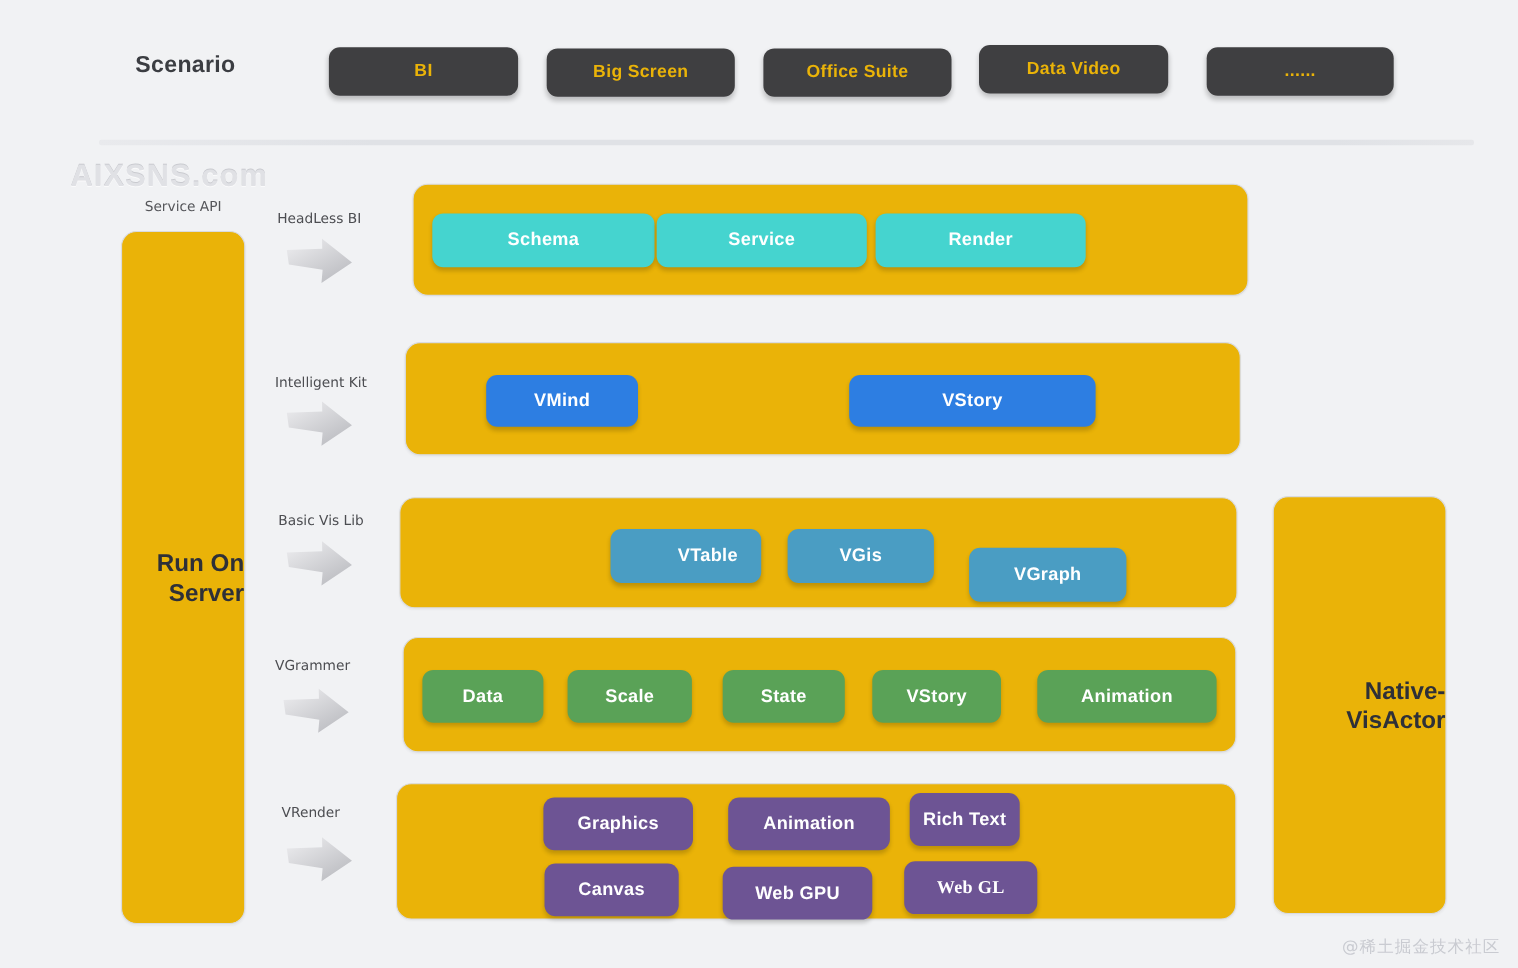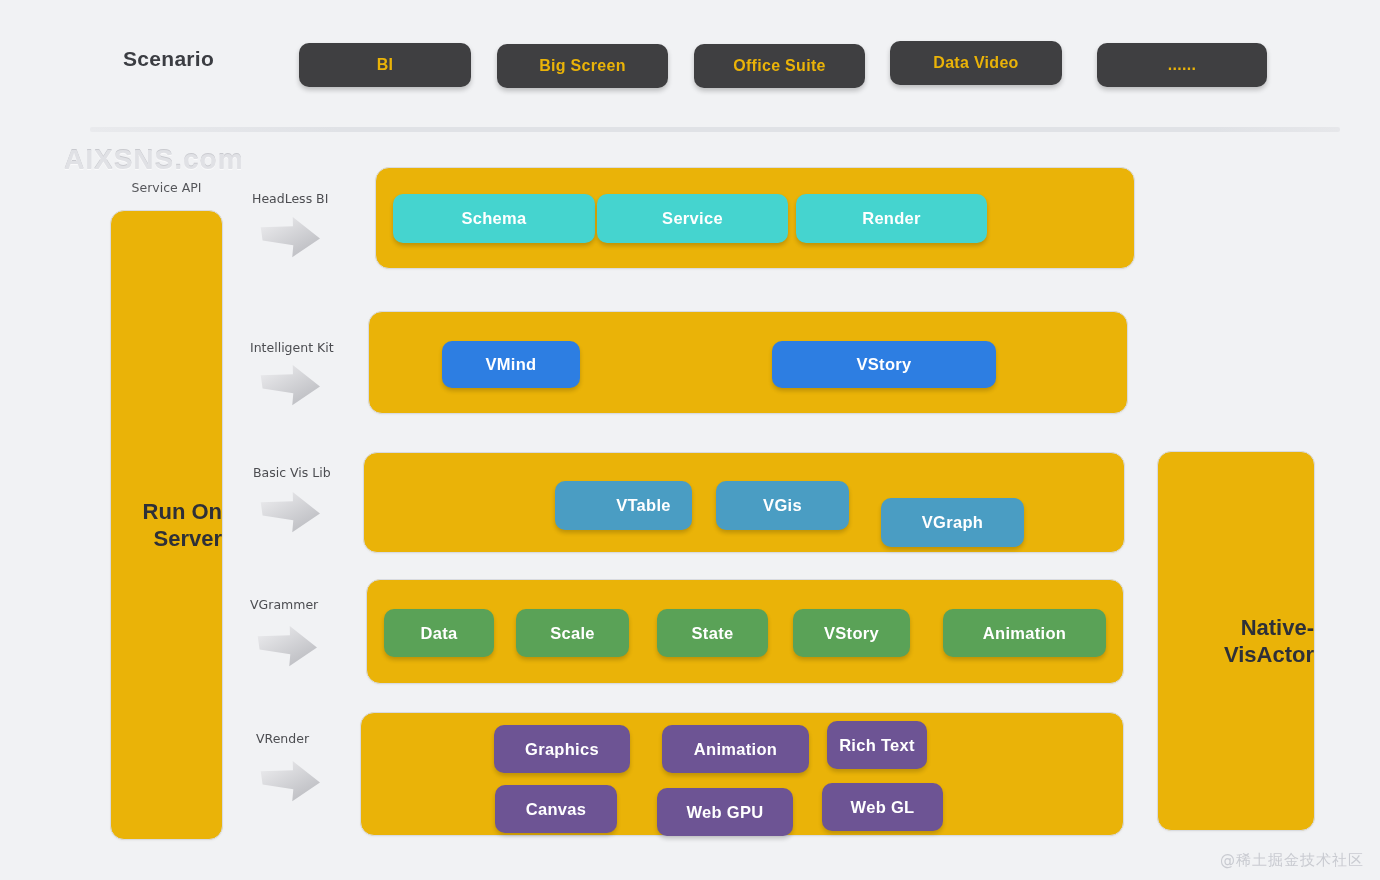--- a/index.html
+++ b/index.html
@@ -163,16 +163,16 @@
     <div class="node" style="left: 426px; top: 29px; width: 117px; height: 48px; background: rgb(90, 162, 87);">VStory</div>
     <div class="node" style="left: 576px; top: 29px; width: 163px; height: 48px; background: rgb(90, 162, 87);">Animation</div>
   </div>
 
   <div class="frame" style="left:360px; top:712px; width:764px; height:124px;">
     <div class="node" style="left: 133px; top: 12px; width: 136px; height: 48px; background: rgb(109, 84, 148);">Graphics</div>
     <div class="node" style="left: 301px; top: 12px; width: 147px; height: 48px; background: rgb(109, 84, 148);">Animation</div>
     <div class="node" style="left: 466px; top: 8px; width: 100px; height: 48px; background: rgb(109, 84, 148);">Rich Text</div>
     <div class="node" style="left: 134px; top: 72px; width: 122px; height: 48px; background: rgb(109, 84, 148);">Canvas</div>
     <div class="node" style="left: 296px; top: 75px; width: 136px; height: 48px; background: rgb(109, 84, 148);">Web GPU</div>
-    <div class="node" style="left: 461px; top: 70px; width: 121px; height: 48px; background: rgb(109, 84, 148);">Web GL</div>
+    <div class="node" style="left: 461px; top: 70px; width: 121px; height: 48px; background: rgb(109, 84, 148); font-family: Liberation Serif, serif;">Web GL</div>
   </div>
 
 </div>
 
 </body></html>

